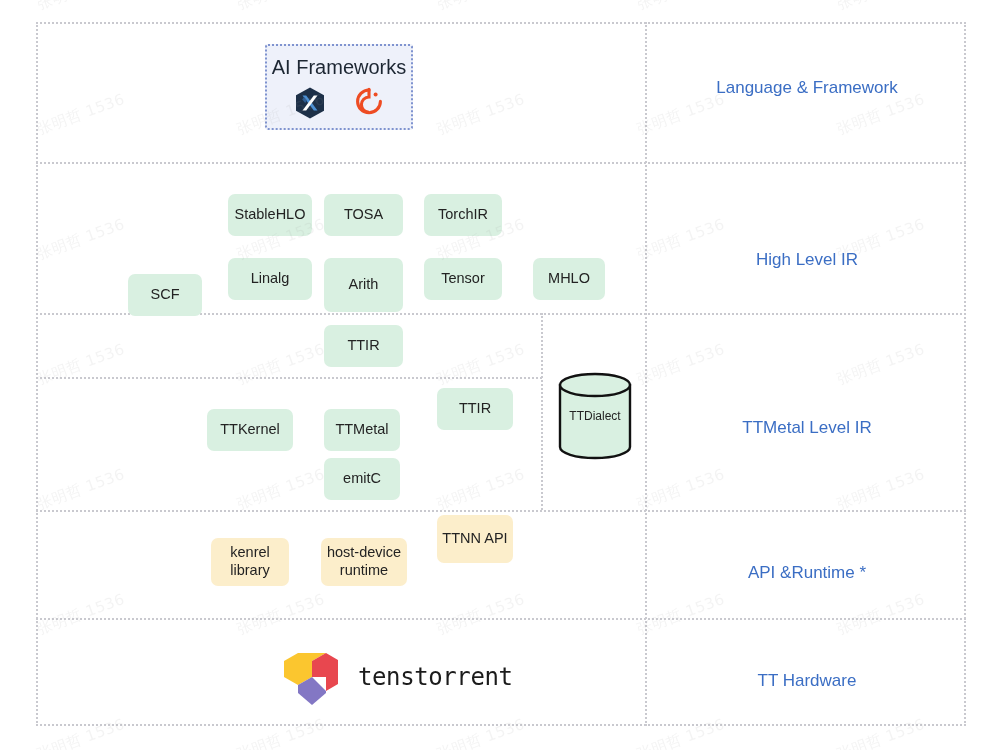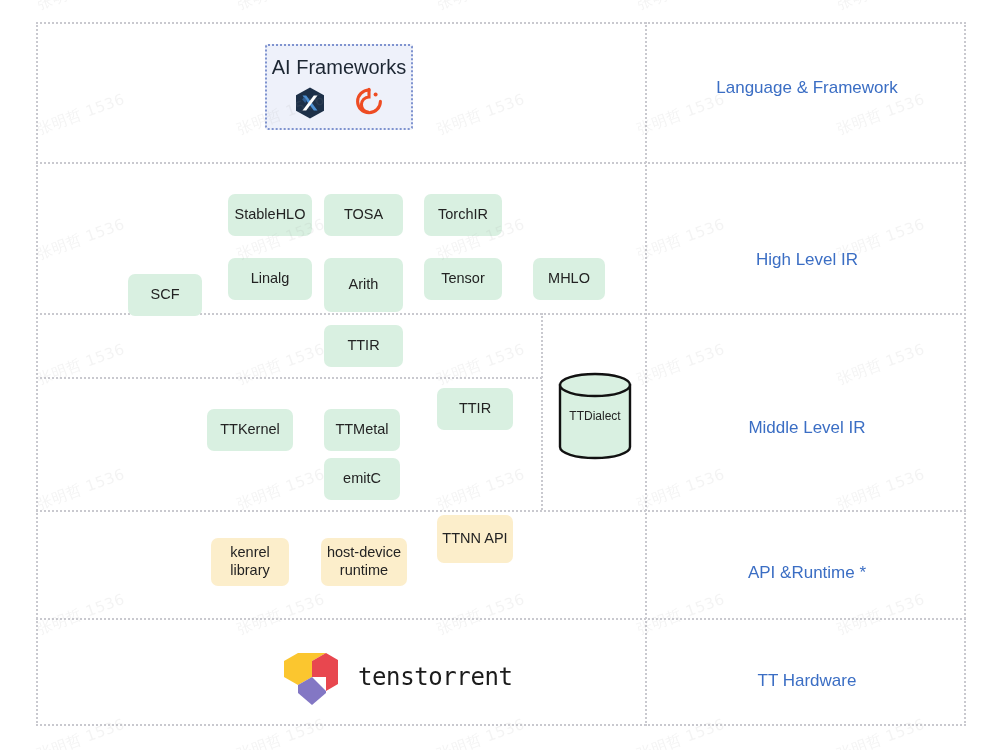--- a/index.html
+++ b/index.html
@@ -220,21 +220,21 @@
   <div class="node green" style="left:437px; top:388px; width:76px; height:42px;">TTIR</div>
 
   <div class="cyl">
     <svg width="76" height="88" viewBox="0 0 76 88">
       <path d="M3 13 L3 75 A35 11 0 0 0 73 75 L73 13 Z" fill="#d9f0e1" stroke="#111111" stroke-width="2.4"></path>
       <ellipse cx="38" cy="13" rx="35" ry="11" fill="#d9f0e1" stroke="#111111" stroke-width="2.4"></ellipse>
     </svg>
     <div class="cyl-label">TTDialect</div>
   </div>
 
-  <div class="row-label" style="top:417px;">Middle Level IR</div>
+  <div class="row-label" style="top:417px;">TTMetal Level IR</div>
 
   <div class="node orange" style="left:211px; top:538px; width:78px; height:48px;">kenrel library</div>
   <div class="node orange" style="left:321px; top:538px; width:86px; height:48px;">host-device runtime</div>
   <div class="node orange" style="left:437px; top:515px; width:76px; height:48px;">TTNN API</div>
 
   <div class="row-label" style="top:562px;">API &amp;Runtime *</div>
 
   <div class="tt-logo">
     <svg width="62" height="66" viewBox="0 0 62 66">
 

